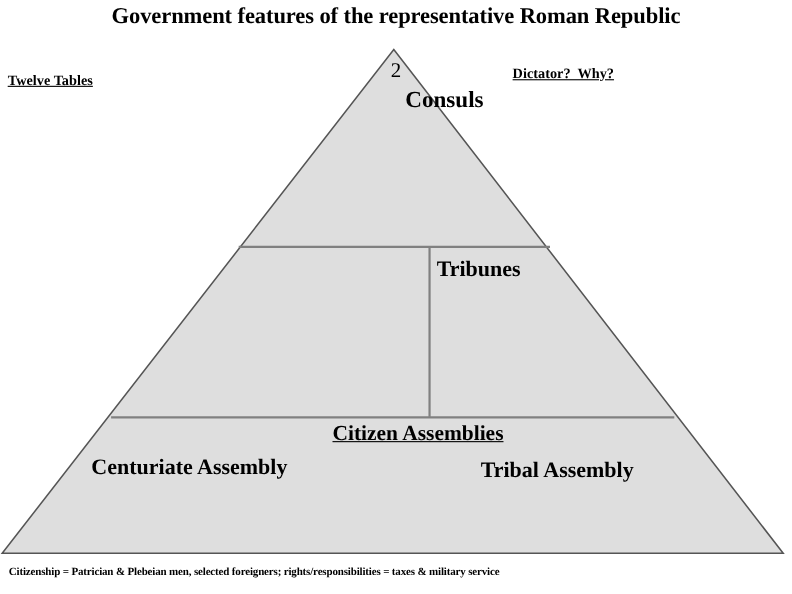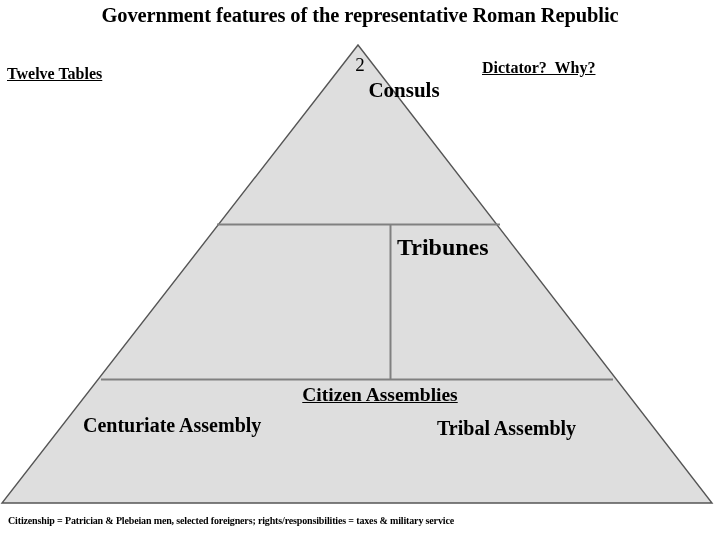--- a/index.html
+++ b/index.html
@@ -32,27 +32,27 @@
     text-align: center;
     font-size: 20.5px;
     font-weight: bold;
     letter-spacing: -0.1px;
     white-space: nowrap;
   }
 
   
   .side-note {
     position: absolute;
-    font-size: 16px;
+    font-size: 13px;
     font-weight: bold;
     text-decoration: underline;
     white-space: pre;
   }
   .side-note.left  { left: 7px;   top: 65px; }
-  .side-note.right { left: 482px; top: 59px; }
+  .side-note.right { left: 466px; top: 59px; }
 
   
   .pyramid-svg {
     position: absolute;
     left: 0;
     top: 0;
     width: 720px;
     height: 540px;
   }
 
@@ -79,21 +79,21 @@
   }
 
   .label-senate {
     left: 217px; top: 228px;
     width: 173px;
     text-align: center;
     font-size: 20px;
   }
   .label-tribunes {
     left: 397px; top: 234px;
-    font-size: 24px;
+    font-size: 20px;
   }
 
   .label-citizen-assemblies {
     left: 0; top: 384px;
     width: 760px;
     text-align: center;
     font-size: 19.5px;
     text-decoration: underline;
   }
   .label-centuriate {

